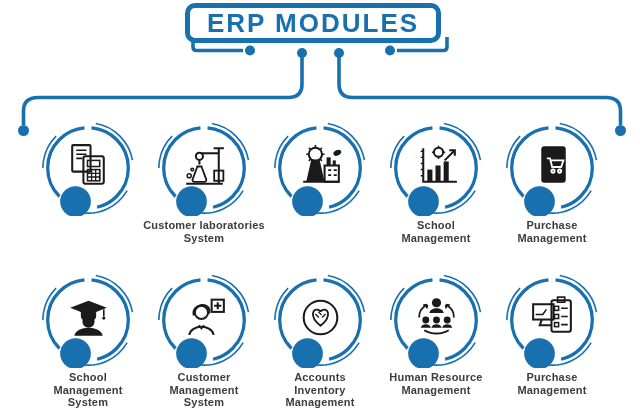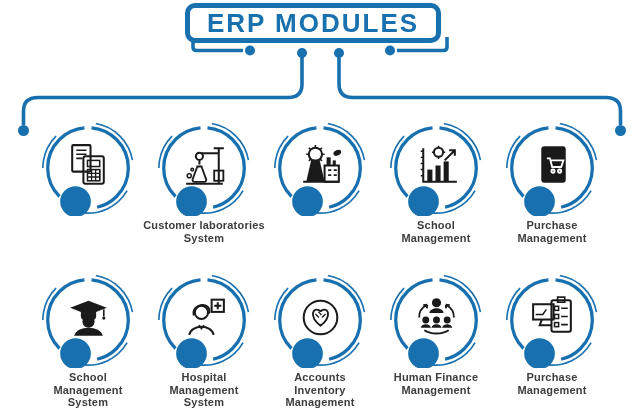--- a/index.html
+++ b/index.html
@@ -295,21 +295,21 @@
     <div class="cell">
       <div class="ringwrap">
         <svg class="ring" viewBox="0 0 100 100">
             <use href="#ring"></use>
           </svg>
         <svg class="icon" viewBox="0 0 52 52">
             <use href="#icon-nurse"></use>
           </svg>
       </div>
       <div class="label">
-        <span>Hospital</span>
+        <span>Customer</span>
           <span>Management</span>
           <span>System</span>
       </div>
     </div>
 
     <div class="cell">
       <div class="ringwrap">
         <svg class="ring" viewBox="0 0 100 100">
             <use href="#ring"></use>
           </svg>
@@ -327,21 +327,21 @@
     <div class="cell">
       <div class="ringwrap">
         <svg class="ring" viewBox="0 0 100 100">
             <use href="#ring"></use>
           </svg>
         <svg class="icon" viewBox="0 0 52 52">
             <use href="#icon-team"></use>
           </svg>
       </div>
       <div class="label">
-        <span>Human Finance</span>
+        <span>Human Resource</span>
           <span>Management</span>
           <span></span>
       </div>
     </div>
 
     <div class="cell">
       <div class="ringwrap">
         <svg class="ring" viewBox="0 0 100 100">
             <use href="#ring"></use>
           </svg>

